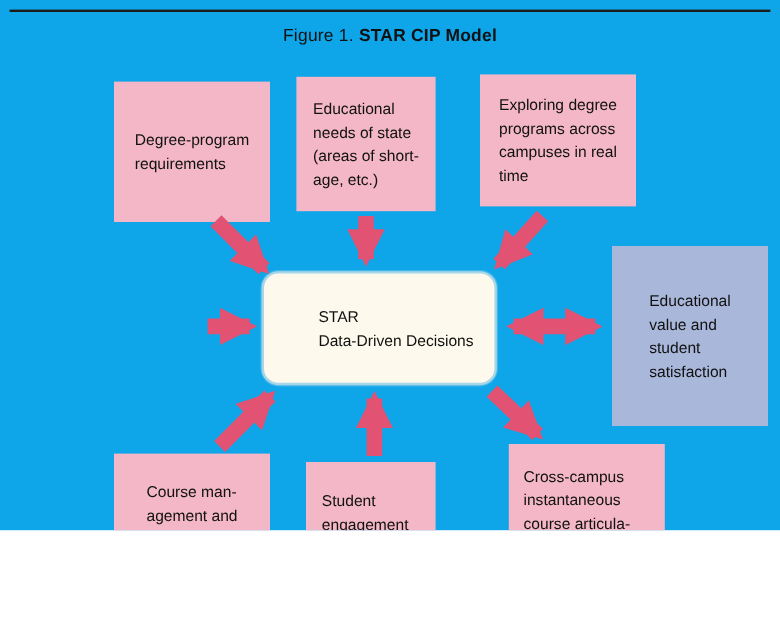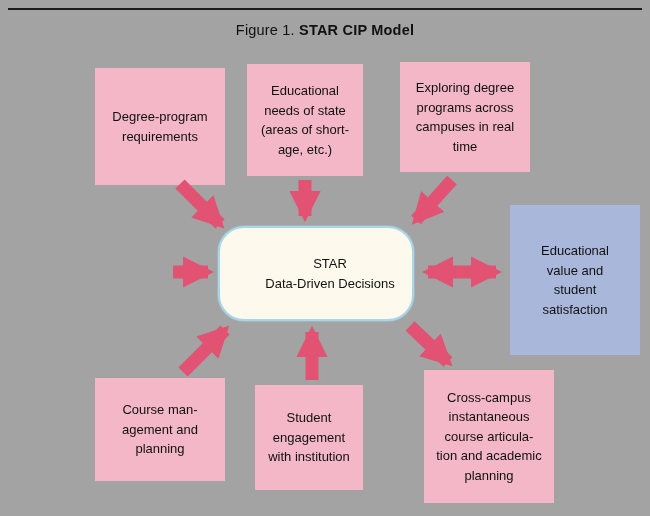--- a/index.html
+++ b/index.html
@@ -1,20 +1,20 @@
 <!DOCTYPE html>
 <html style="--box-pink: #f3b7c7; --box-blue: #a9b7da; --center-bg: #fdf9ec; --center-border: #a8d6e9; --arrow: #e25272;"><head>
 <meta charset="utf-8">
 <style>
   html, body { margin: 0; padding: 0; background: #ffffff; }
   .canvas {
     position: relative;
     width: 650px;
-    height: 516px;
-    background: #a3a3a3;
+    height: 442px;
+    background: #0ea5e9;
     font-family: "Liberation Sans", sans-serif;
     overflow: hidden;
   }
   .top-rule {
     position: absolute;
     left: 8px; right: 8px; top: 8px;
     border-top: 2px solid #1c1c1c;
   }
   .caption {
     position: absolute;
@@ -24,34 +24,33 @@
     color: #111;
     letter-spacing: 0.2px;
   }
   .caption .prefix { font-weight: normal; }
   .caption .title  { font-weight: bold; }
   .box {
     position: absolute;
     display: flex;
     align-items: center;
     justify-content: center;
-    text-align: center;
     font-size: 13px;
     line-height: 1.5;
     color: #111;
     white-space: pre-line;
     padding: 4px;
     box-sizing: border-box;
   }
   .pink { background: var(--box-pink, #f3b7c7); }
   .blue { background: var(--box-blue, #a9b7da); }
   .center-box {
     background: var(--center-bg, #fdf9ec);
     border: 2px solid var(--center-border, #a8d6e9);
-    border-radius: 26px;
+    border-radius: 14px;
     box-shadow: 0 0 0 1px rgba(168,214,233,0.35);
     padding-left: 32px;
   }
   
   .b-tl { left: 95px;  top: 68px;  width: 130px; height: 117px; }
   .b-tc { left: 247px; top: 64px;  width: 116px; height: 112px; }
   .b-tr { left: 400px; top: 62px;  width: 130px; height: 110px; }
   .b-l  { left: 30px;  top: 221px; width: 141px; height: 110px; }
   .b-c  { left: 218px; top: 226px; width: 196px; height: 95px;  }
   .b-r  { left: 510px; top: 205px; width: 130px; height: 150px; }

